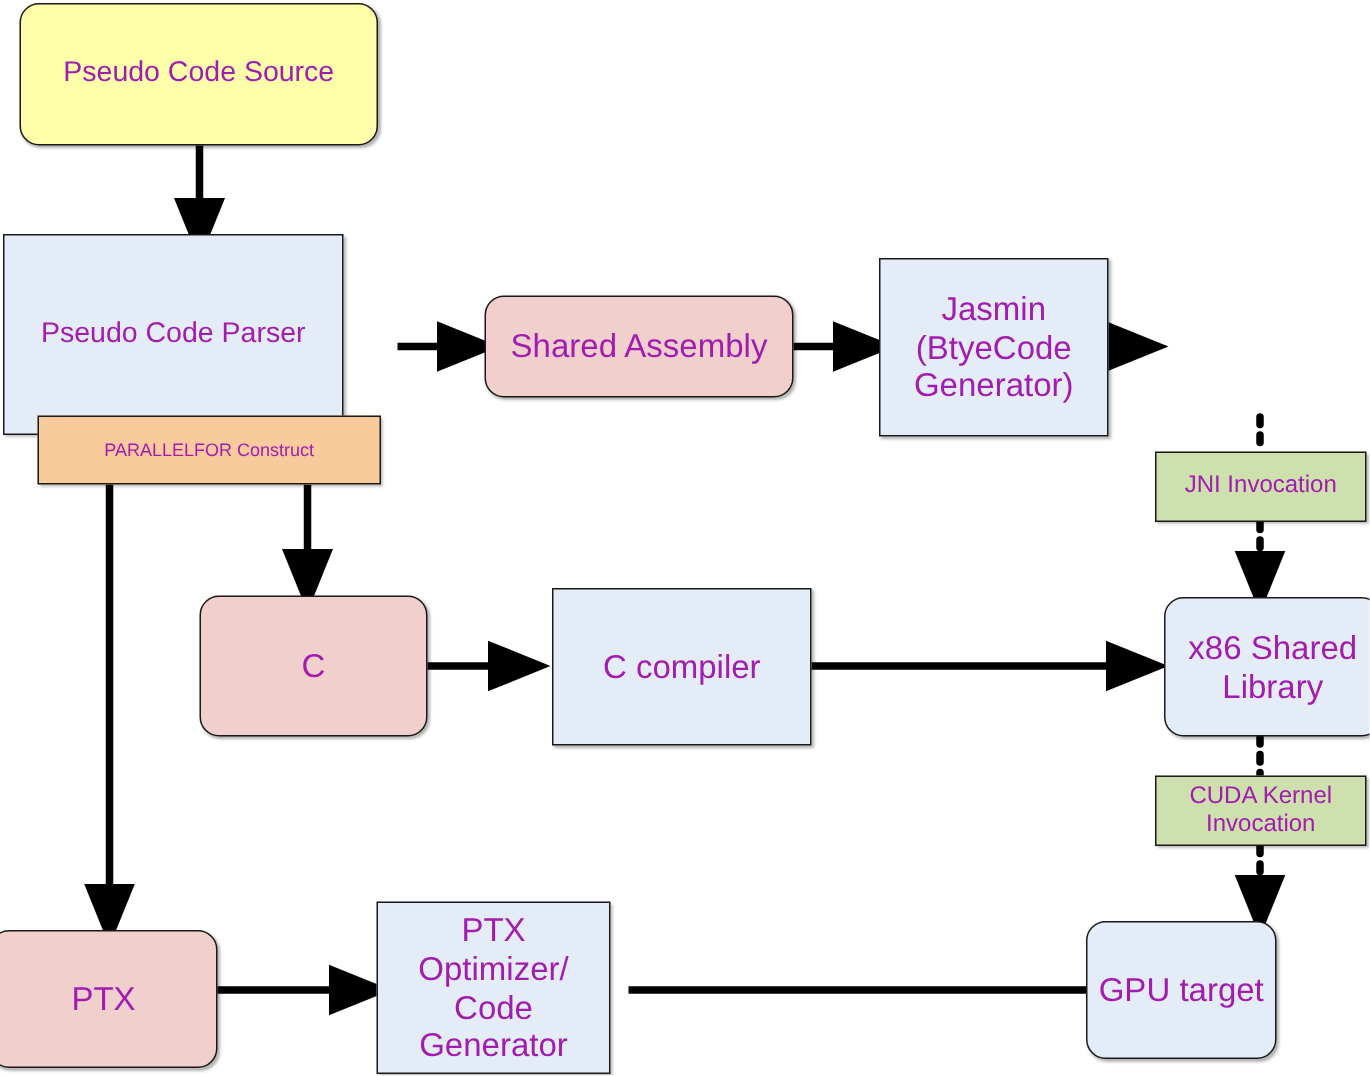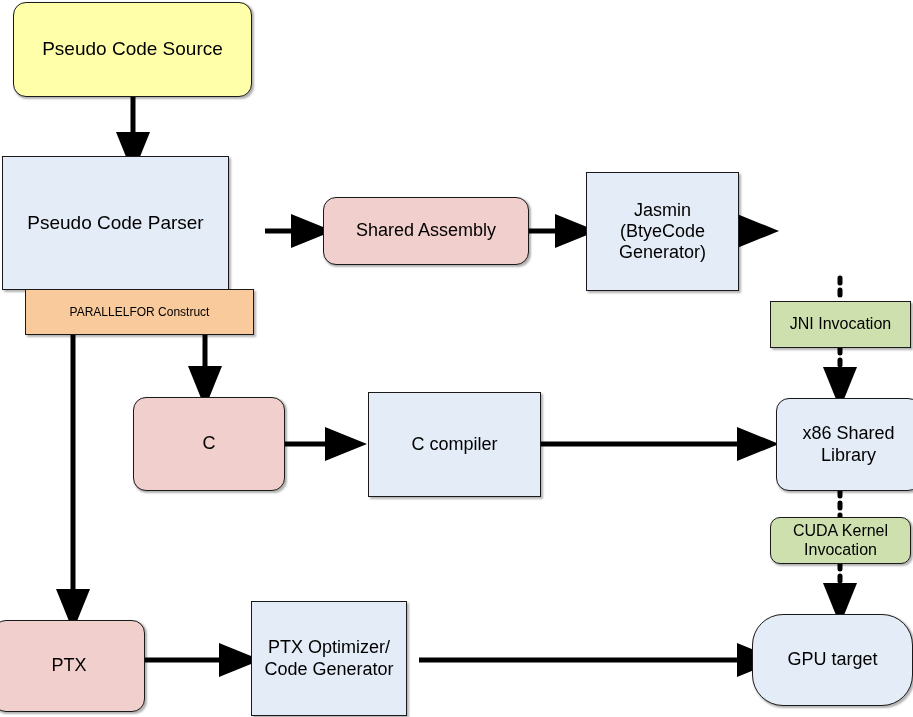--- a/index.html
+++ b/index.html
@@ -29,54 +29,54 @@
     pointer-events: none;
   }
   .node {
     position: absolute;
     box-sizing: border-box;
     border: 1px solid #1a1a1a;
     display: flex;
     align-items: center;
     justify-content: center;
     text-align: center;
-    color: #000000;
+    color: #a21caf;
     line-height: 1.18;
     white-space: pre-line;
     box-shadow: 1.5px 1.5px 2px rgba(0,0,0,0.30);
   }
   .node.rounded { border-radius: 13px; }
   .node.sharp   { border-radius: 0; }
   .node-label {
     display: block;
     padding: 0 6px;
     white-space: pre-line;
   }
 
   
   .t-lg  { font-size: 19px; }
-  .t-md  { font-size: 18px; }
+  .t-md  { font-size: 22px; }
   .t-sm  { font-size: 16px; }
   .t-xs  { font-size: 12px; }
 
   
   #node-pseudo-code-source   { left: 13px;  top: 2px;   width: 239px; height: 95px; }
   #node-pseudo-code-parser   { left: 2px;   top: 156px; width: 227px; height: 134px; }
   #node-parallelfor          { left: 25px;  top: 277px; width: 229px; height: 46px;  z-index: 5; }
   #node-jasmin-assembly      { left: 323px; top: 197px; width: 206px; height: 68px; }
   #node-jasmin-generator     { left: 586px; top: 172px; width: 153px; height: 119px; }
   #node-java-bytecode        { left: 768px; top: 186px; width: 145px; height: 92px; }
   #node-jni-invocation       { left: 770px; top: 301px; width: 141px; height: 47px; }
   #node-c                    { left: 133px; top: 397px; width: 152px; height: 94px; }
   #node-c-compiler           { left: 368px; top: 392px; width: 173px; height: 105px; }
   #node-x86-shared-library   { left: 776px; top: 398px; width: 145px; height: 93px; }
   #node-cuda-invocation      { left: 770px; top: 517px; width: 141px; height: 47px; }
   #node-ptx                  { left: -7px;  top: 620px; width: 152px; height: 92px; }
   #node-ptx-optimizer        { left: 251px; top: 601px; width: 156px; height: 115px; }
-  #node-gpu-target           { left: 752px; top: 614px; width: 161px; height: 92px; border-radius: 31px; }
+  #node-gpu-target           { left: 724px; top: 614px; width: 127px; height: 92px; }
 </style>
 </head>
 <body>
 
 <div id="diagram-canvas">
 
   <svg id="edge-layer" viewBox="0 0 913 717" width="913" height="717" xmlns="http://www.w3.org/2000/svg">
     <defs>
       <marker id="arrowhead" markerWidth="9" markerHeight="9" refX="4.6" refY="4" orient="auto" markerUnits="strokeWidth">
         <path d="M0,0.6 L8.4,4 L0,7.4 z" fill="#000000"></path>
@@ -141,21 +141,21 @@
   </svg>
 
   <div class="node rounded" id="node-pseudo-code-source" style="background:#ffffaa;">
     <span class="node-label t-lg">Pseudo Code Source</span>
   </div>
 
   <div class="node sharp" id="node-pseudo-code-parser" style="background:#e4ecf7;">
     <span class="node-label t-lg">Pseudo Code Parser</span>
   </div>
 
-  <div class="node sharp" id="node-parallelfor" style="background:#f9cb9c;margin-top:12px;">
+  <div class="node sharp" id="node-parallelfor" style="background:#f9cb9c;">
     <span class="node-label t-xs">PARALLELFOR Construct</span>
   </div>
 
   <div class="node rounded" id="node-jasmin-assembly" style="background:#f0cfcd;">
     <span class="node-label t-md">Shared Assembly</span>
   </div>
 
   <div class="node sharp" id="node-jasmin-generator" style="background:#e4ecf7;">
     <span class="node-label t-md">Jasmin
 (BtyeCode
@@ -173,21 +173,21 @@
 
   <div class="node sharp" id="node-c-compiler" style="background:#e4ecf7;">
     <span class="node-label t-md">C compiler</span>
   </div>
 
   <div class="node rounded" id="node-x86-shared-library" style="background:#e4ecf7;">
     <span class="node-label t-md">x86 Shared
 Library</span>
   </div>
 
-  <div class="node sharp" id="node-cuda-invocation" style="background:#cde0ae;border-radius:10px;">
+  <div class="node sharp" id="node-cuda-invocation" style="background:#cde0ae;">
     <span class="node-label t-sm">CUDA Kernel
 Invocation</span>
   </div>
 
   <div class="node rounded" id="node-ptx" style="background:#f0cfcd;">
     <span class="node-label t-md">PTX</span>
   </div>
 
   <div class="node sharp" id="node-ptx-optimizer" style="background:#e4ecf7;">
     <span class="node-label t-md">PTX Optimizer/

